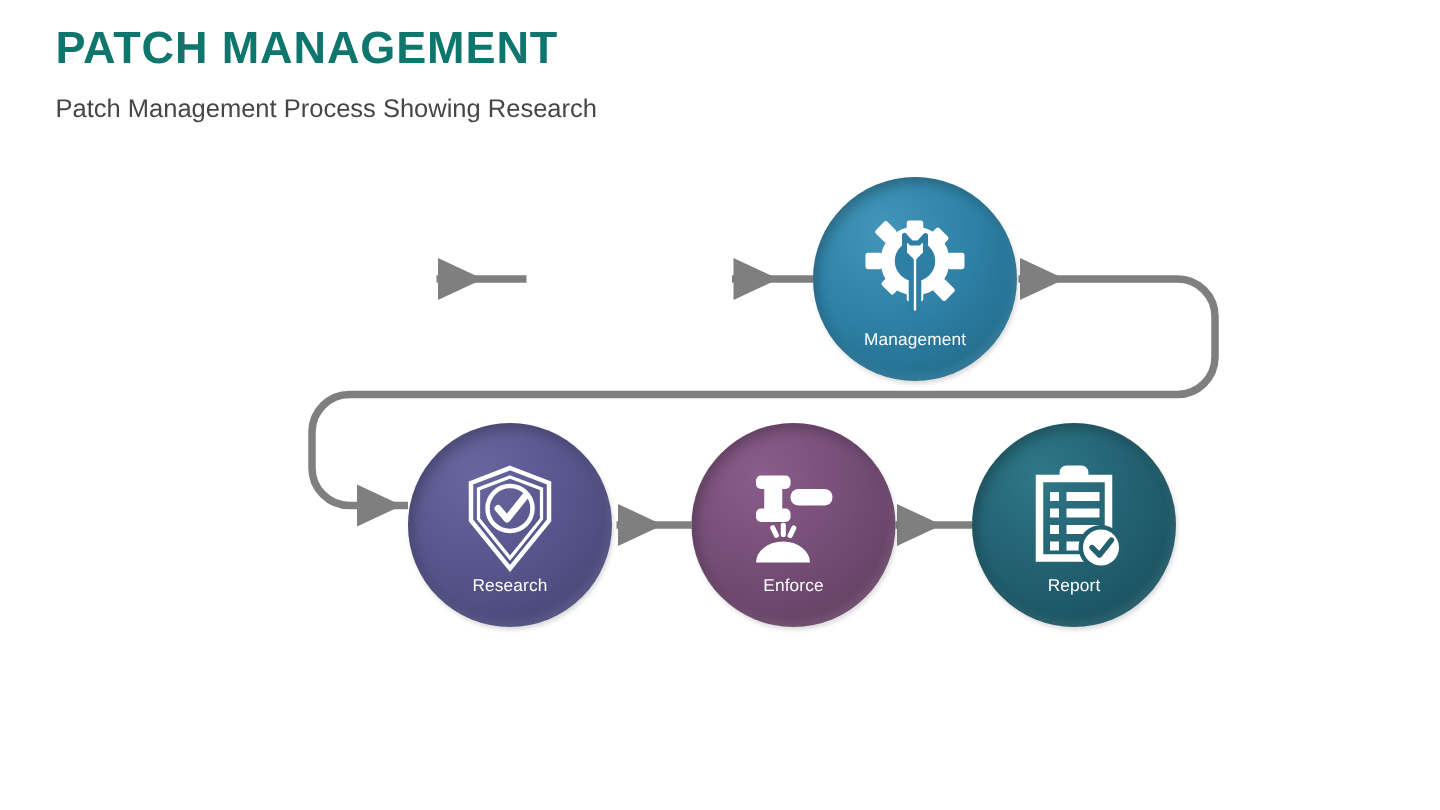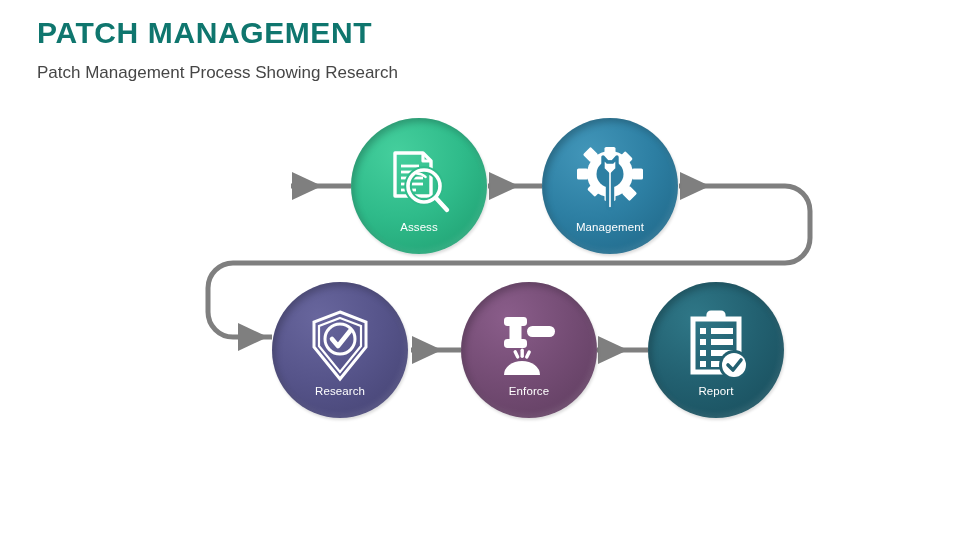--- a/index.html
+++ b/index.html
@@ -145,42 +145,20 @@
         <polygon points="412,336 442,350 412,364" fill="#7f7f7f"></polygon>
       </g>
 
       <g>
         <line x1="597" y1="350" x2="648" y2="350" stroke="#7f7f7f" stroke-width="5"></line>
         <polygon points="598,336 628,350 598,364" fill="#7f7f7f"></polygon>
       </g>
     </svg>
 
 
-    <div class="node" style="left:351px; top:118px;">
-      <div class="disc" style="background: radial-gradient(circle at 34% 26%, #45cf9d 0%, #2fbb8a 48%, #1d9a6d 100%);"></div>
-      <div class="glyph">
-        <svg viewBox="0 0 74 74">
-
-          <path d="M 13 8 H 41 L 49 16 V 51 H 13 Z" fill="none" stroke="#ffffff" stroke-width="3.4" stroke-linejoin="round"></path>
-          <path d="M 41 8 V 16 H 49" fill="none" stroke="#ffffff" stroke-width="3.2" stroke-linejoin="round"></path>
-
-          <line x1="19" y1="21" x2="37" y2="21" stroke="#ffffff" stroke-width="2.8"></line>
-          <line x1="19" y1="27" x2="41" y2="27" stroke="#ffffff" stroke-width="2.8"></line>
-          <line x1="19" y1="33" x2="41" y2="33" stroke="#ffffff" stroke-width="2.8"></line>
-          <line x1="19" y1="39" x2="41" y2="39" stroke="#ffffff" stroke-width="2.8"></line>
-          <line x1="19" y1="45" x2="34" y2="45" stroke="#ffffff" stroke-width="2.8"></line>
-
-          <circle cx="42" cy="41" r="16" fill="none" stroke="#2fbb8a" stroke-width="7.5"></circle>
-          <circle cx="42" cy="41" r="16" fill="none" stroke="#ffffff" stroke-width="3.6"></circle>
-          <path d="M 35 28.5 a 13 13 0 0 1 8.5 3.4" fill="none" stroke="#ffffff" stroke-width="2.6" stroke-linecap="round"></path>
-          <line x1="54" y1="53" x2="65" y2="65" stroke="#ffffff" stroke-width="4.4" stroke-linecap="round"></line>
-        </svg>
-      </div>
-      <div class="label">Assess</div>
-    </div>
 
     <div class="node" style="left:542px; top:118px;">
       <div class="disc" style="background: radial-gradient(circle at 34% 26%, #4296b9 0%, #2d7fa3 48%, #1d6383 100%);"></div>
       <div class="glyph">
         <svg viewBox="0 0 74 74">
 
           <g fill="#ffffff">
             <rect x="31.5" y="2" width="11" height="11" rx="1.6"></rect>
             <rect x="31.5" y="45" width="11" height="11" rx="1.6"></rect>
             <rect x="4" y="23.5" width="11" height="11" rx="1.6"></rect>

